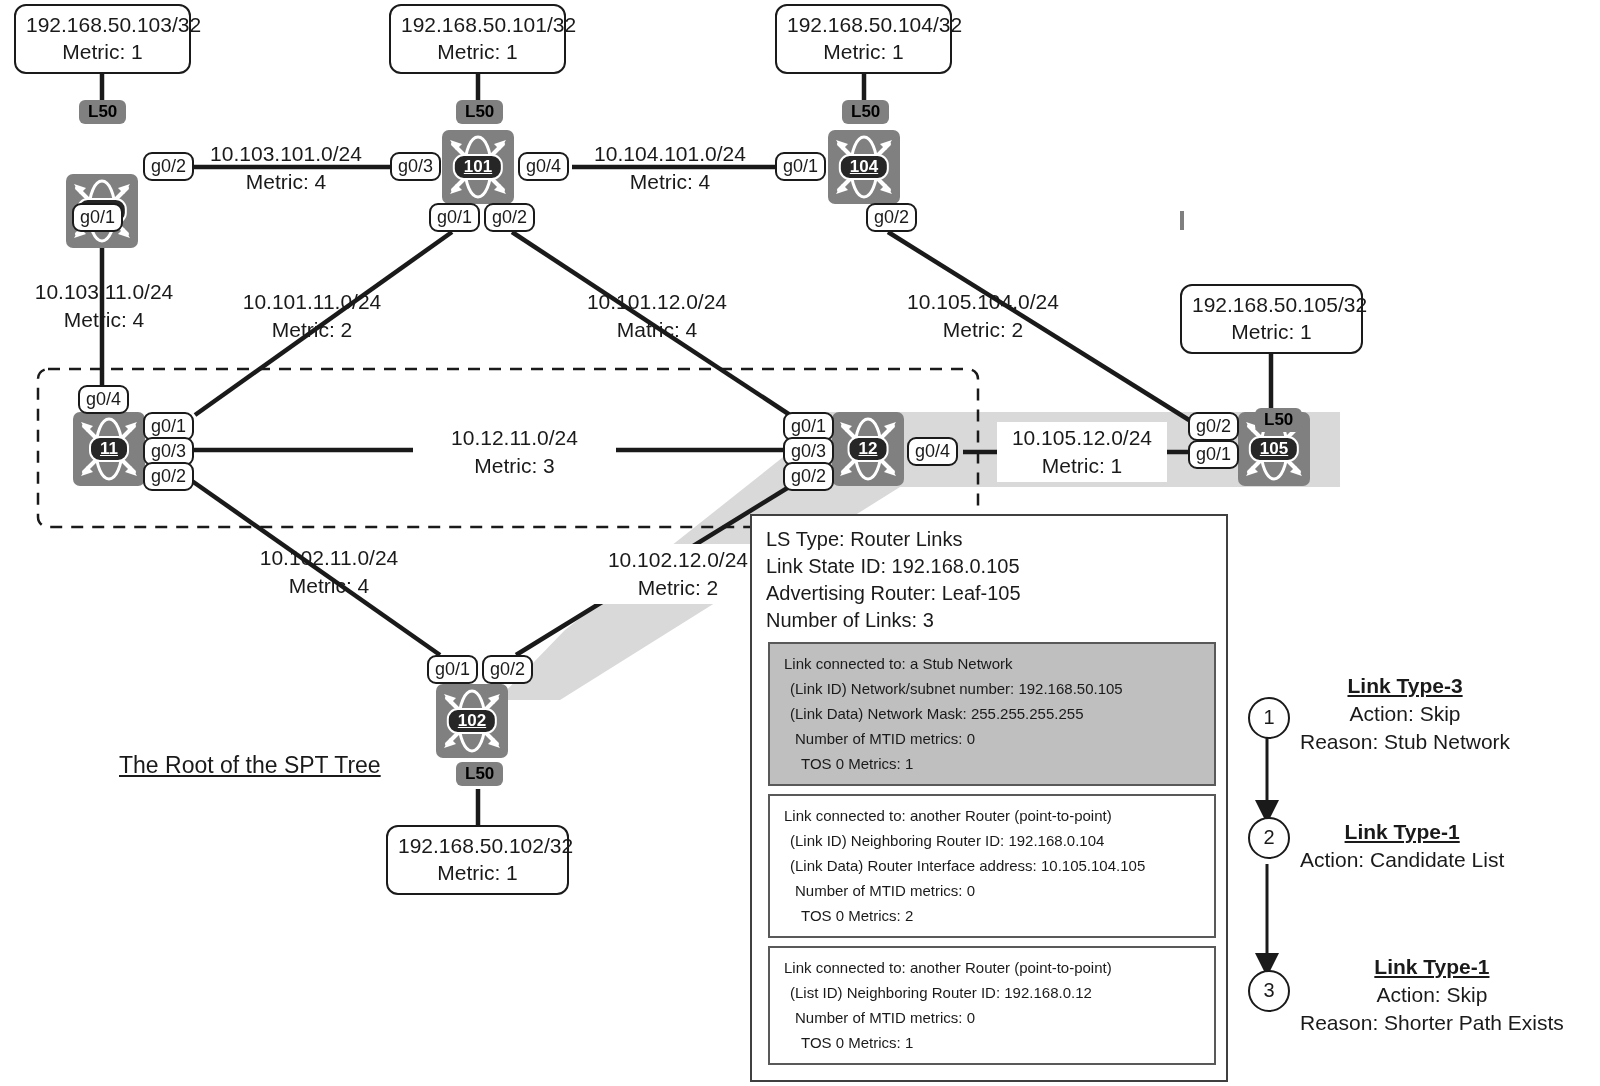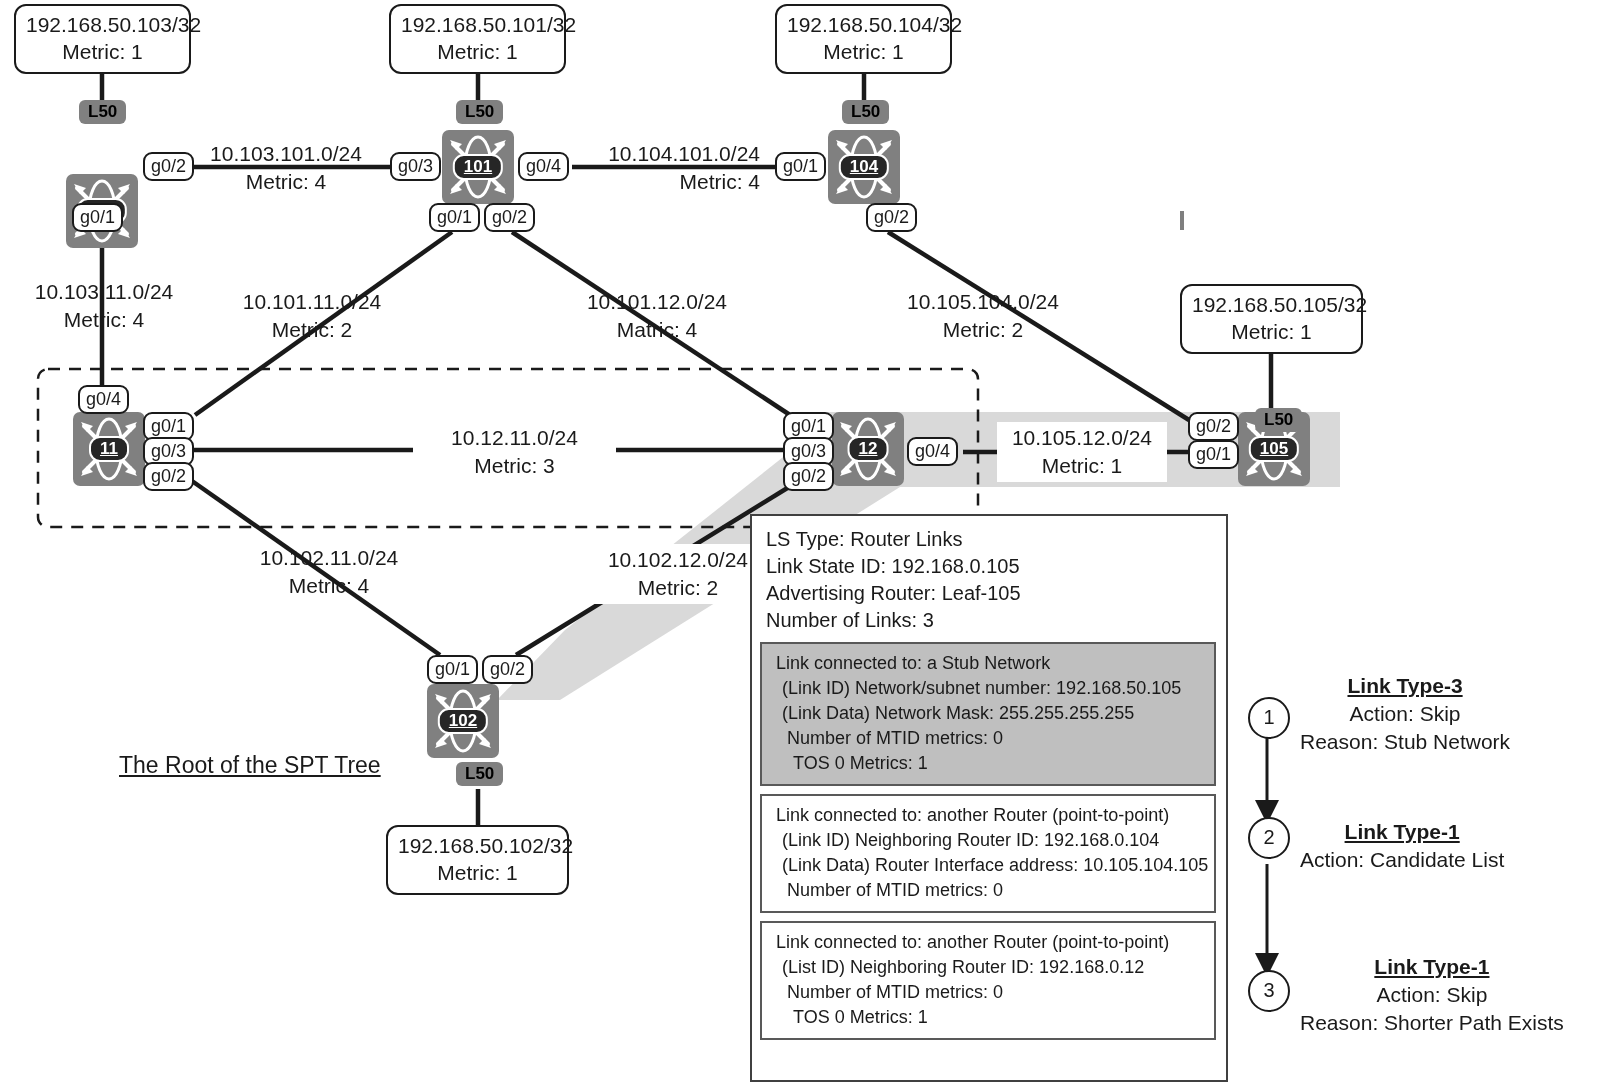--- a/index.html
+++ b/index.html
@@ -117,23 +117,23 @@
   }
   .lsa-head {
     padding: 10px 0 4px 14px;
     font-size: 20px;
     line-height: 27px;
   }
   .lsa-head div { white-space: nowrap; }
   .lsa-link {
     border: 2px solid #595959;
     box-sizing: border-box;
-    margin: 4px 10px 8px 8px;
+    margin: 4px 10px 8px 16px;
     padding: 7px 0 8px 14px;
-    font-size: 18px;
+    font-size: 15px;
     line-height: 25px;
     background: #ffffff;
   }
   .lsa-link.shaded { background: #bfbfbf; }
   .lsa-link div { white-space: nowrap; }
   .lsa-link .ind1 { padding-left: 6px; }
   .lsa-link .ind2 { padding-left: 11px; }
   .lsa-link .tos { padding-left: 17px; font-weight: normal; }
 
   
@@ -370,21 +370,21 @@
           <polygon points="64,10 58,20 52,14"></polygon>
         <polygon points="8,64 14,54 20,60"></polygon>
           <polygon points="64,64 52,60 58,54"></polygon>
       </g>
     </svg>
     <div class="rid">105</div>
   </div>
   <div class="iface" style="left:1188px; top:412px;">g0/2</div>
   <div class="iface" style="left:1188px; top:440px;">g0/1</div>
 
-  <div class="router" style="left:427px; top:684px;">
+  <div class="router" style="left:436px; top:684px;">
     <svg width="72" height="74" viewBox="0 0 72 74">
       <ellipse cx="36" cy="37" rx="13" ry="30" fill="none" stroke="#ffffff" stroke-width="3"></ellipse>
       <g stroke="#ffffff" stroke-width="4" fill="none" stroke-linecap="round">
         <line x1="22" y1="25" x2="11" y2="14"></line>
           <line x1="50" y1="25" x2="61" y2="14"></line>
         <line x1="22" y1="49" x2="11" y2="60"></line>
           <line x1="50" y1="49" x2="61" y2="60"></line>
       </g>
       <g fill="#ffffff">
         <polygon points="8,10 20,14 14,20"></polygon>
@@ -397,21 +397,21 @@
   </div>
   <div class="iface" style="left:427px; top:655px;">g0/1</div>
   <div class="iface" style="left:482px; top:655px;">g0/2</div>
   <div class="l50" style="left:456px; top:762px;">L50</div>
 
   <div class="linklabel" style="left:196px; top:140px; width:180px;">
     <div>10.103.101.0/24</div>
     <div>Metric: 4</div>
   </div>
 
-  <div class="linklabel" style="left:580px; top:140px; width:180px;text-align:right;">
+  <div class="linklabel" style="left:580px; top:140px; width:180px;">
     <div>10.104.101.0/24</div>
     <div>Metric: 4</div>
   </div>
 
   <div class="linklabel" style="left:14px; top:278px; width:180px;">
     <div>10.103.11.0/24</div>
     <div>Metric: 4</div>
   </div>
 
   <div class="linklabel" style="left:222px; top:288px; width:180px;">
@@ -468,20 +468,21 @@
       <div class="ind1">(Link Data) Network Mask: 255.255.255.255</div>
       <div class="ind2">Number of MTID metrics: 0</div>
       <div class="tos">TOS 0 Metrics: 1</div>
     </div>
 
     <div class="lsa-link">
       <div>Link connected to: another Router (point-to-point)</div>
       <div class="ind1">(Link ID) Neighboring Router ID: 192.168.0.104</div>
       <div class="ind1">(Link Data) Router Interface address: 10.105.104.105</div>
       <div class="ind2">Number of MTID metrics: 0</div>
+      <div class="tos">TOS 0 Metrics: 2</div>
     </div>
 
     <div class="lsa-link">
       <div>Link connected to: another Router (point-to-point)</div>
       <div class="ind1">(List ID) Neighboring Router ID: 192.168.0.12</div>
       <div class="ind2">Number of MTID metrics: 0</div>
       <div class="tos">TOS 0 Metrics: 1</div>
     </div>
   </div>
 

